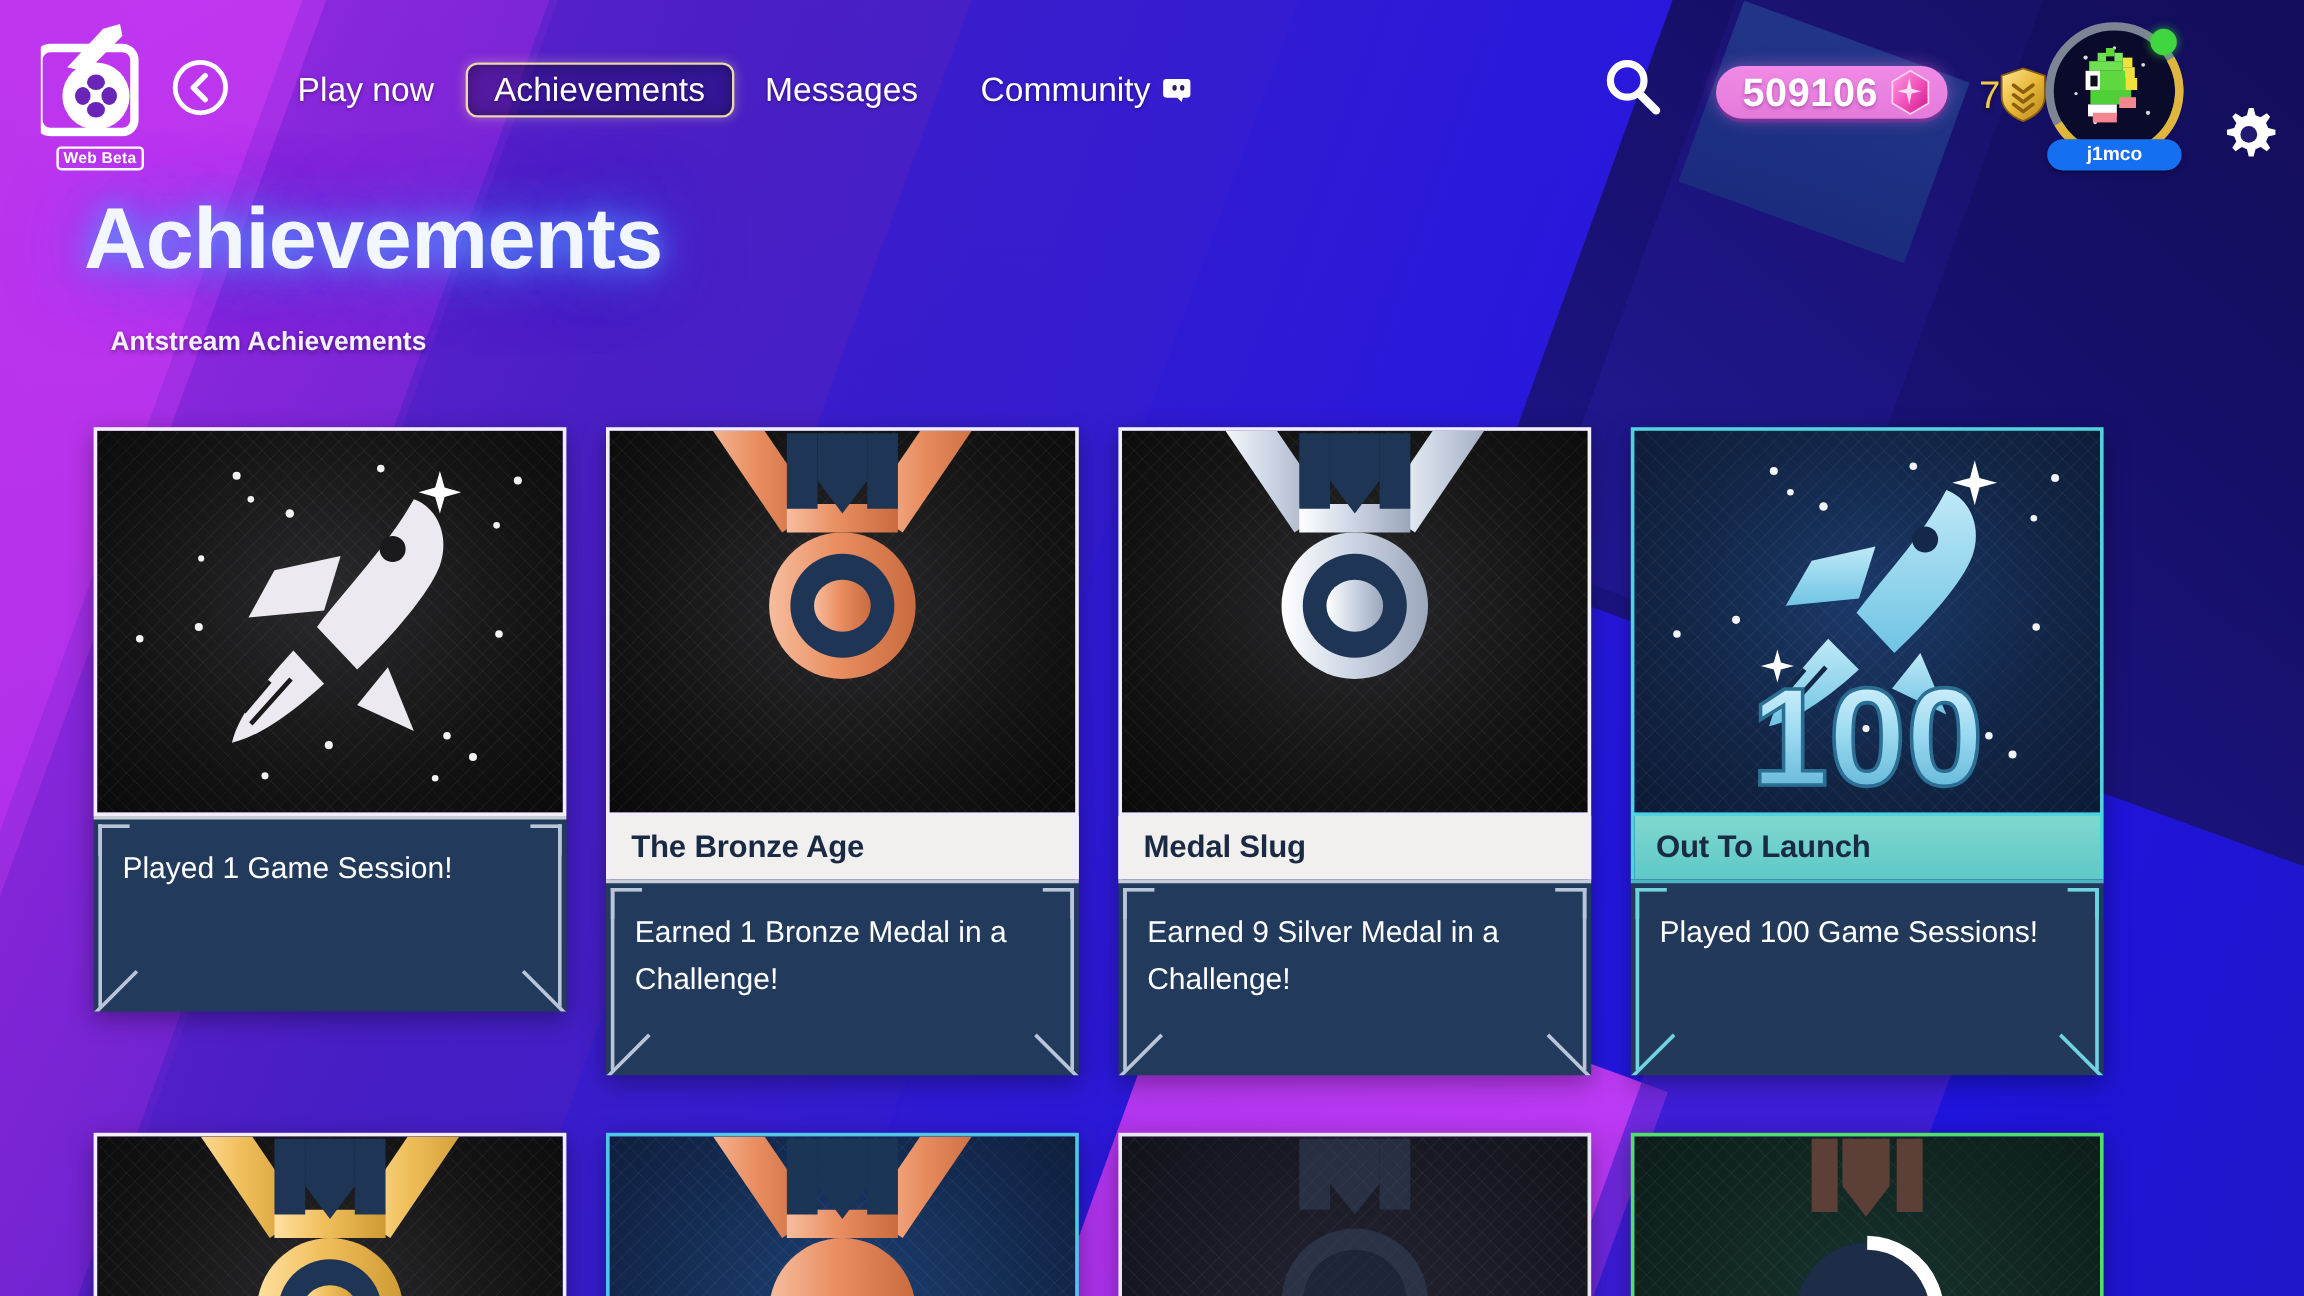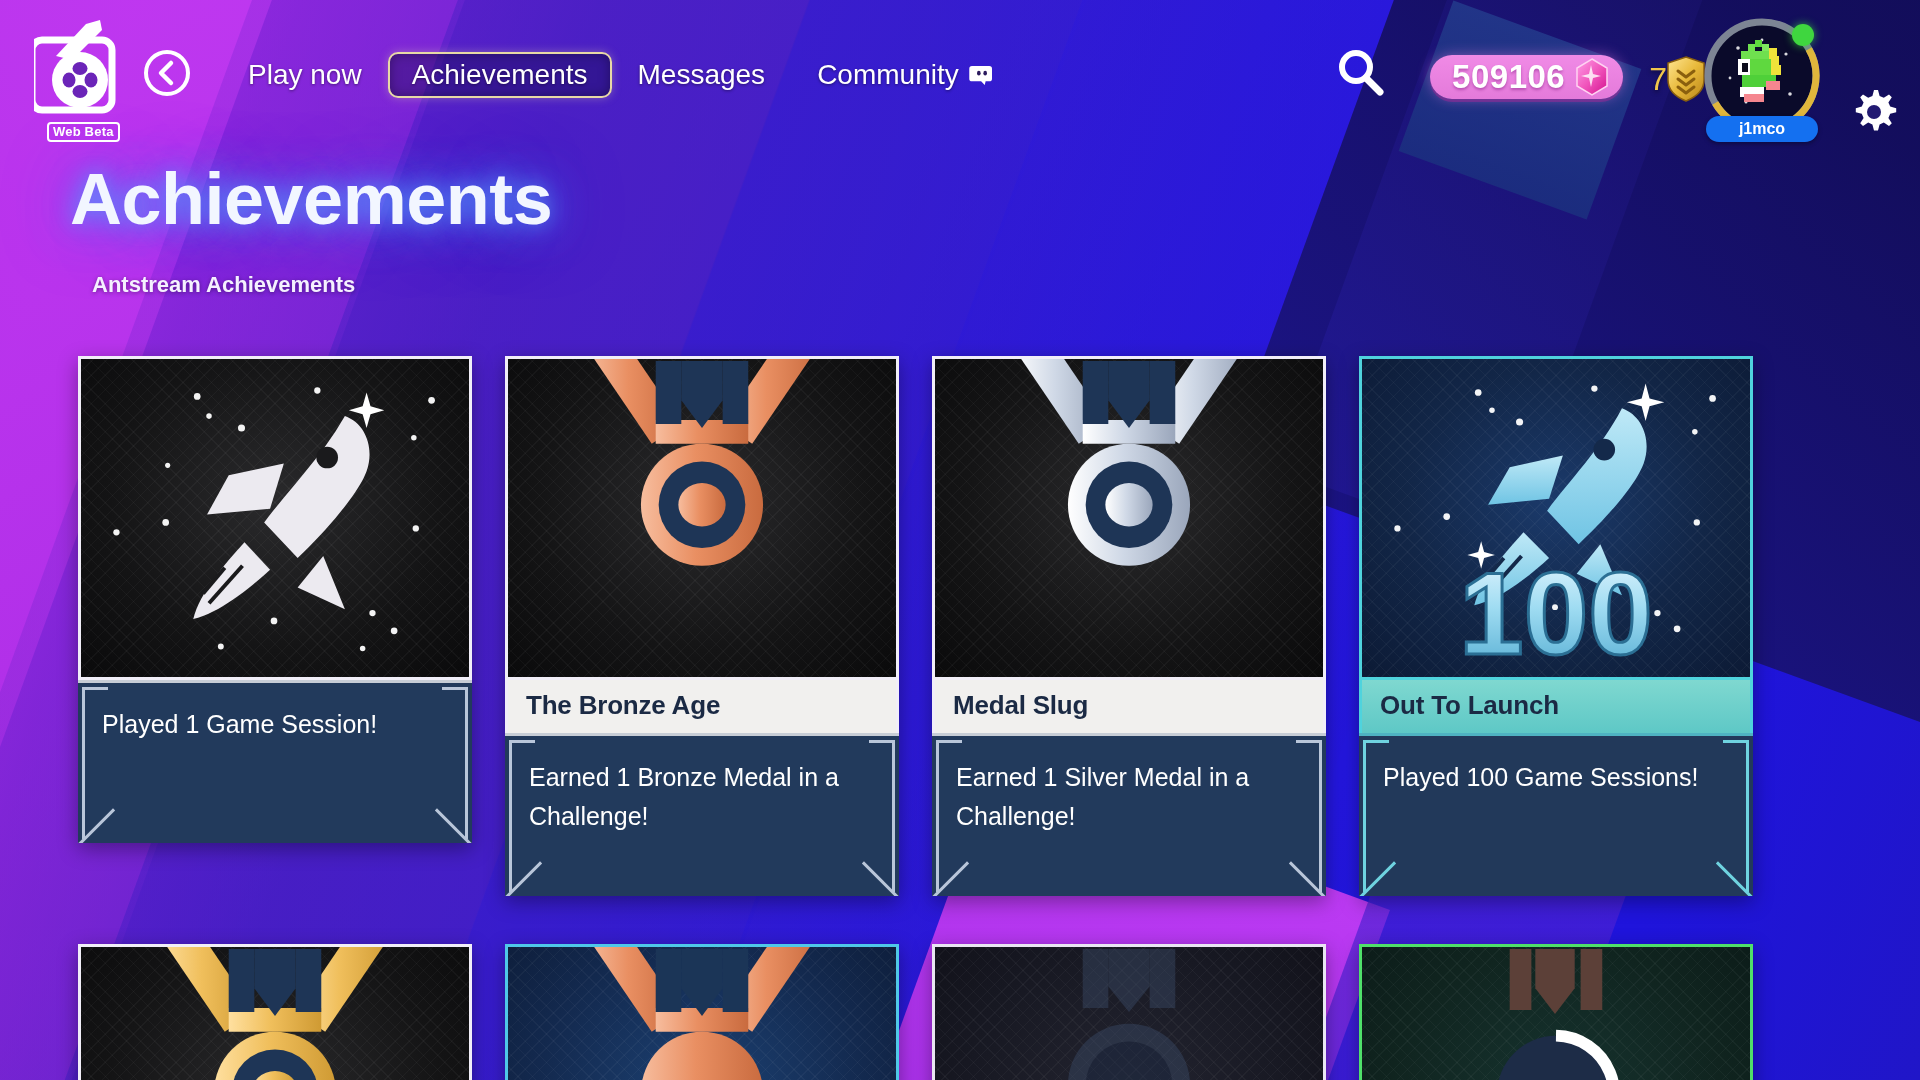--- a/index.html
+++ b/index.html
@@ -489,21 +489,21 @@
       <div class="card-title-bar">
         <div class="card-title">Medal Slug</div>
       </div>
       <div class="card-desc-wrap">
         <span class="bracket bk-tl"></span>
         <span class="bracket bk-tr"></span>
         <span class="vrail l"></span>
         <span class="vrail r"></span>
         <span class="diag-corner bl"></span>
         <span class="diag-corner br"></span>
-        <div class="card-desc">Earned 1 Silver Medal in a Challenge!</div>
+        <div class="card-desc">Earned 9 Silver Medal in a Challenge!</div>
       </div>
     </div>
 
     <div class="card locked">
       <div class="card-art">
         <div class="mesh"></div>
         <svg class="art-inner" viewBox="0 0 394 324">
           <defs>
             <linearGradient id="r100" x1="0" y1="0" x2="0" y2="1">
               <stop offset="0" stop-color="#bfe9f7"></stop>

